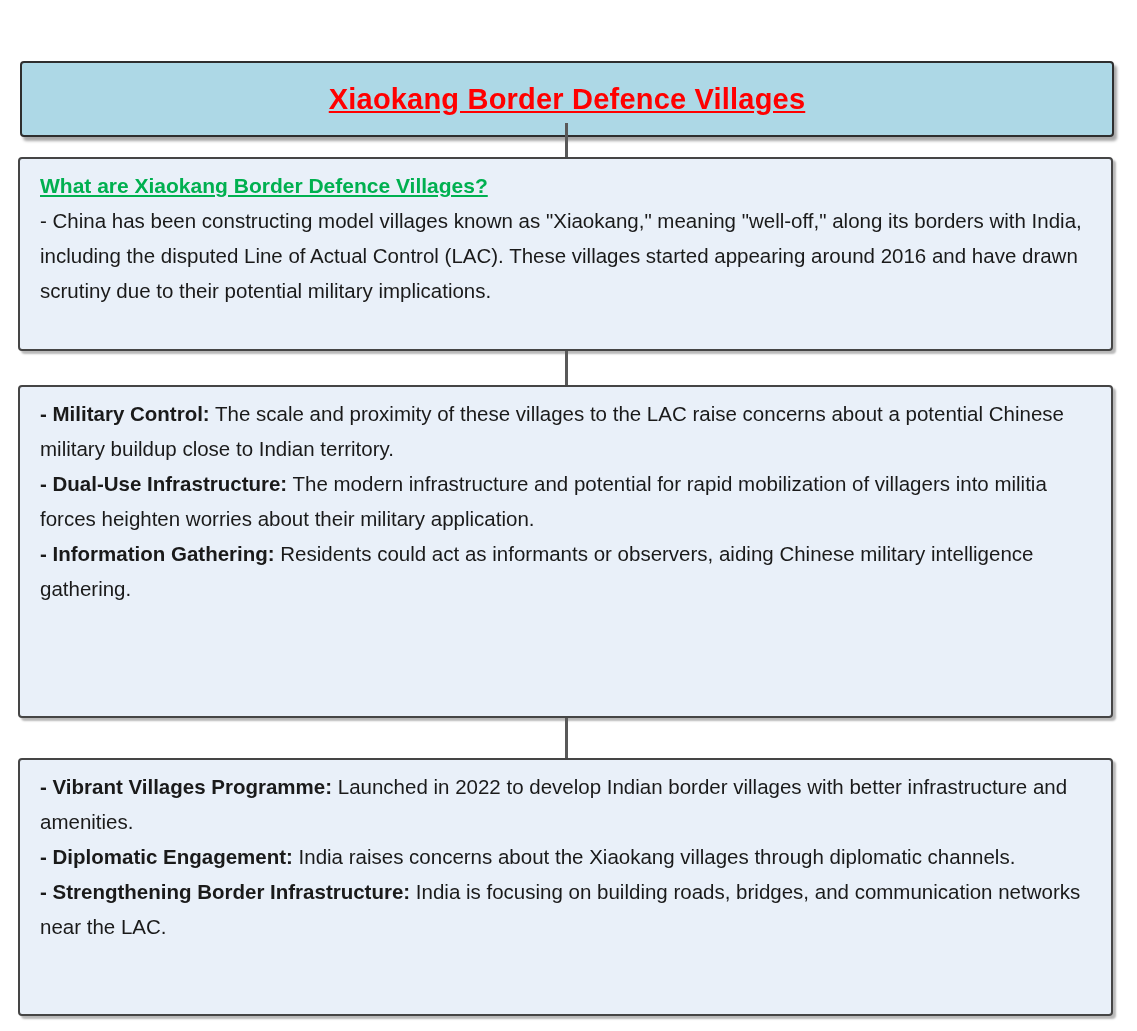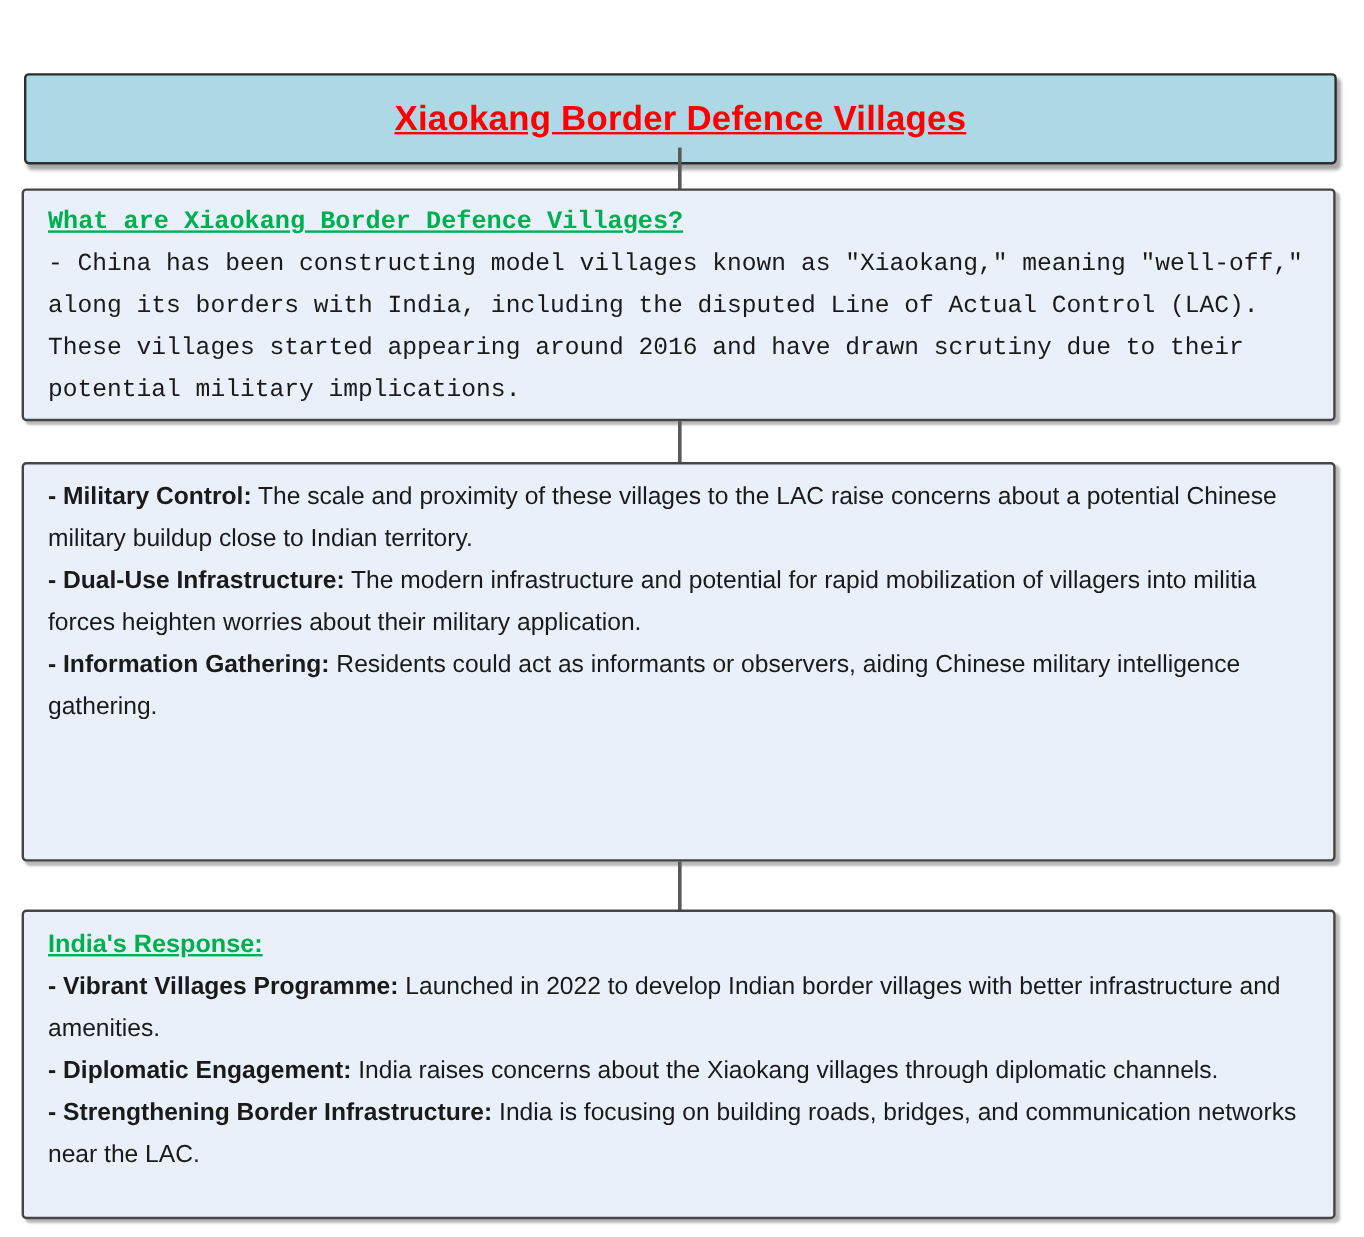--- a/index.html
+++ b/index.html
@@ -46,21 +46,21 @@
     left: 18px;
     width: 1095px;
     box-sizing: border-box;
     background: #E9F0F9;
     border: 2px solid #454545;
     border-radius: 4px;
     box-shadow: 3px 3px 2px rgba(0,0,0,0.28);
     padding: 9px 20px 8px 20px;
     overflow: hidden;
   }
-  .sec-1 { top: 157px; height: 194px; font-family: Liberation Mono, monospace; }
+  .sec-1 { top: 157px; height: 194px; }
   .sec-2 { top: 385px; height: 333px; }
   .sec-3 { top: 758px; height: 258px; }
   .section h2 {
     margin: 0;
     color: #00B050;
     font-size: 21px;
     font-weight: bold;
     line-height: 35px;
     text-decoration: underline;
   }
@@ -91,19 +91,18 @@
 
   <div class="section sec-2">
     <p><span class="lead">- Military Control:</span><span> The scale and proximity of these villages to the LAC raise concerns about a potential Chinese military buildup close to Indian territory.</span></p>
     <p><span class="lead">- Dual-Use Infrastructure:</span><span> The modern infrastructure and potential for rapid mobilization of villagers into militia forces heighten worries about their military application.</span></p>
     <p><span class="lead">- Information Gathering:</span><span> Residents could act as informants or observers, aiding Chinese military intelligence gathering.</span></p>
   </div>
 
   <div class="connector conn-3"></div>
 
   <div class="section sec-3">
-    <h2>India's Response:</h2>
     <p><span class="lead">- Vibrant Villages Programme:</span><span> Launched in 2022 to develop Indian border villages with better infrastructure and amenities.</span></p>
     <p><span class="lead">- Diplomatic Engagement:</span><span> India raises concerns about the Xiaokang villages through diplomatic channels.</span></p>
     <p><span class="lead">- Strengthening Border Infrastructure:</span><span> India is focusing on building roads, bridges, and communication networks near the LAC.</span></p>
   </div>
 
 </div>
 
 </body></html>

